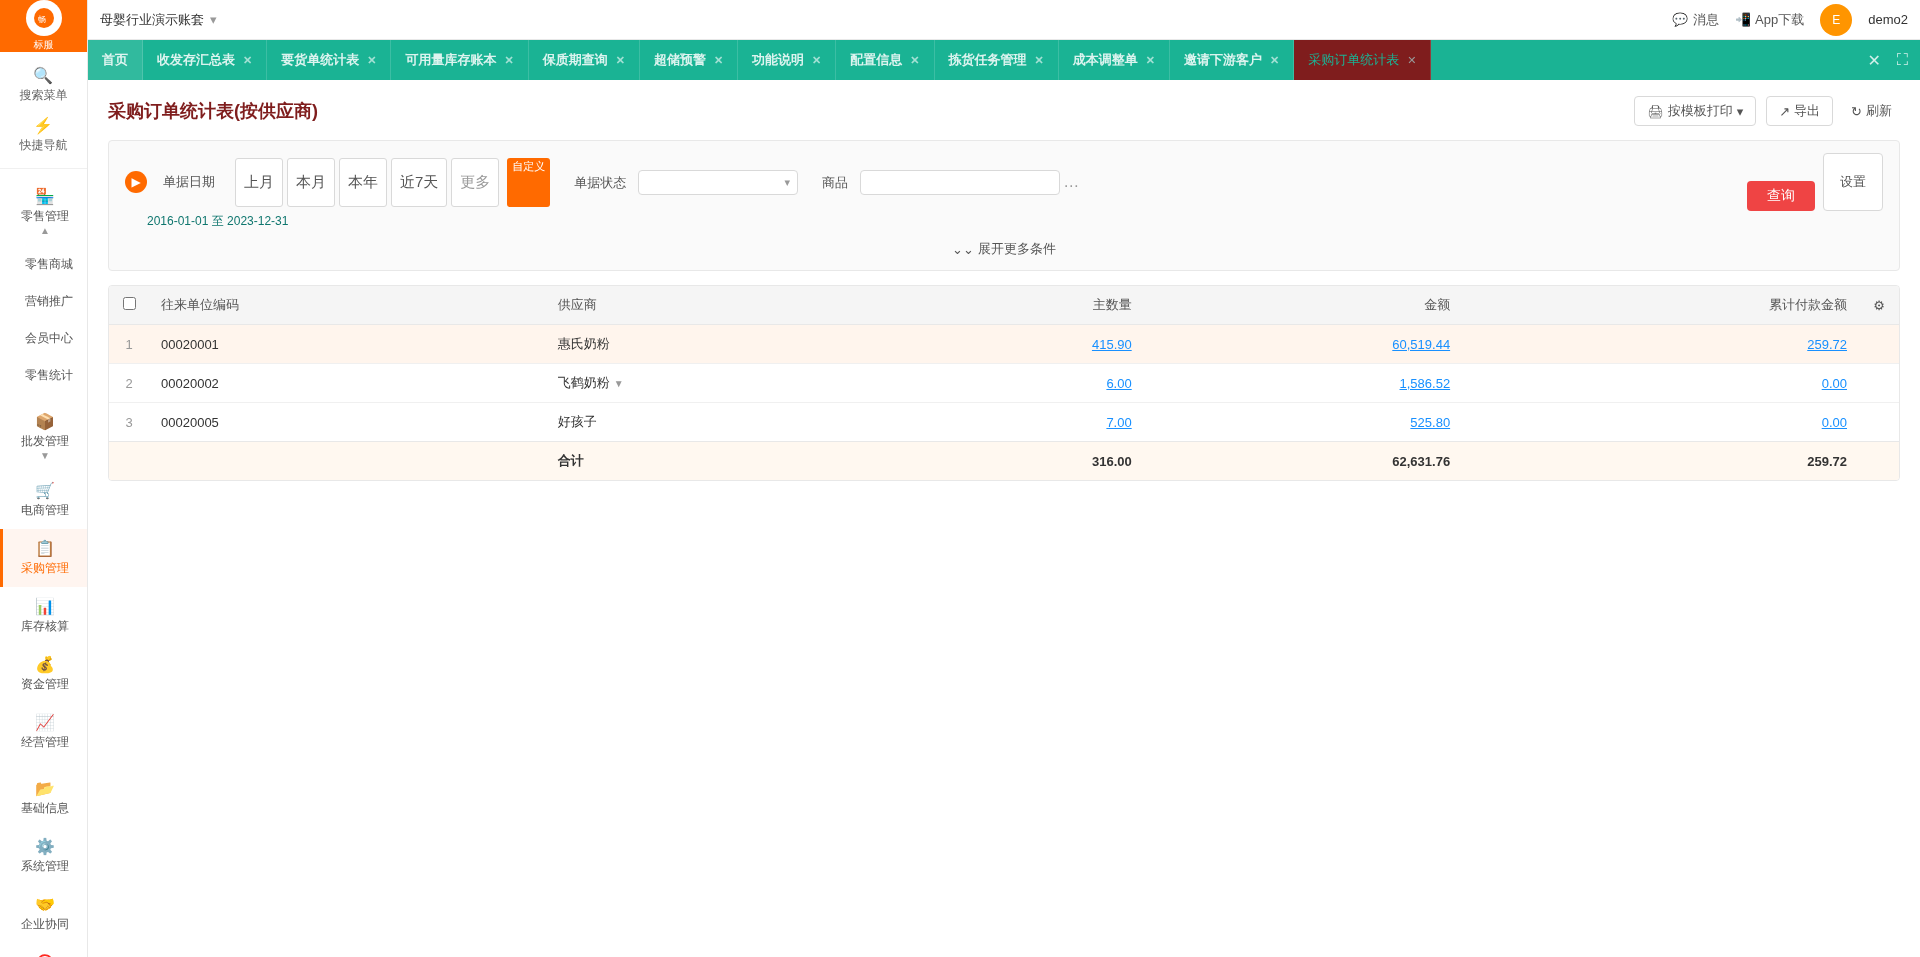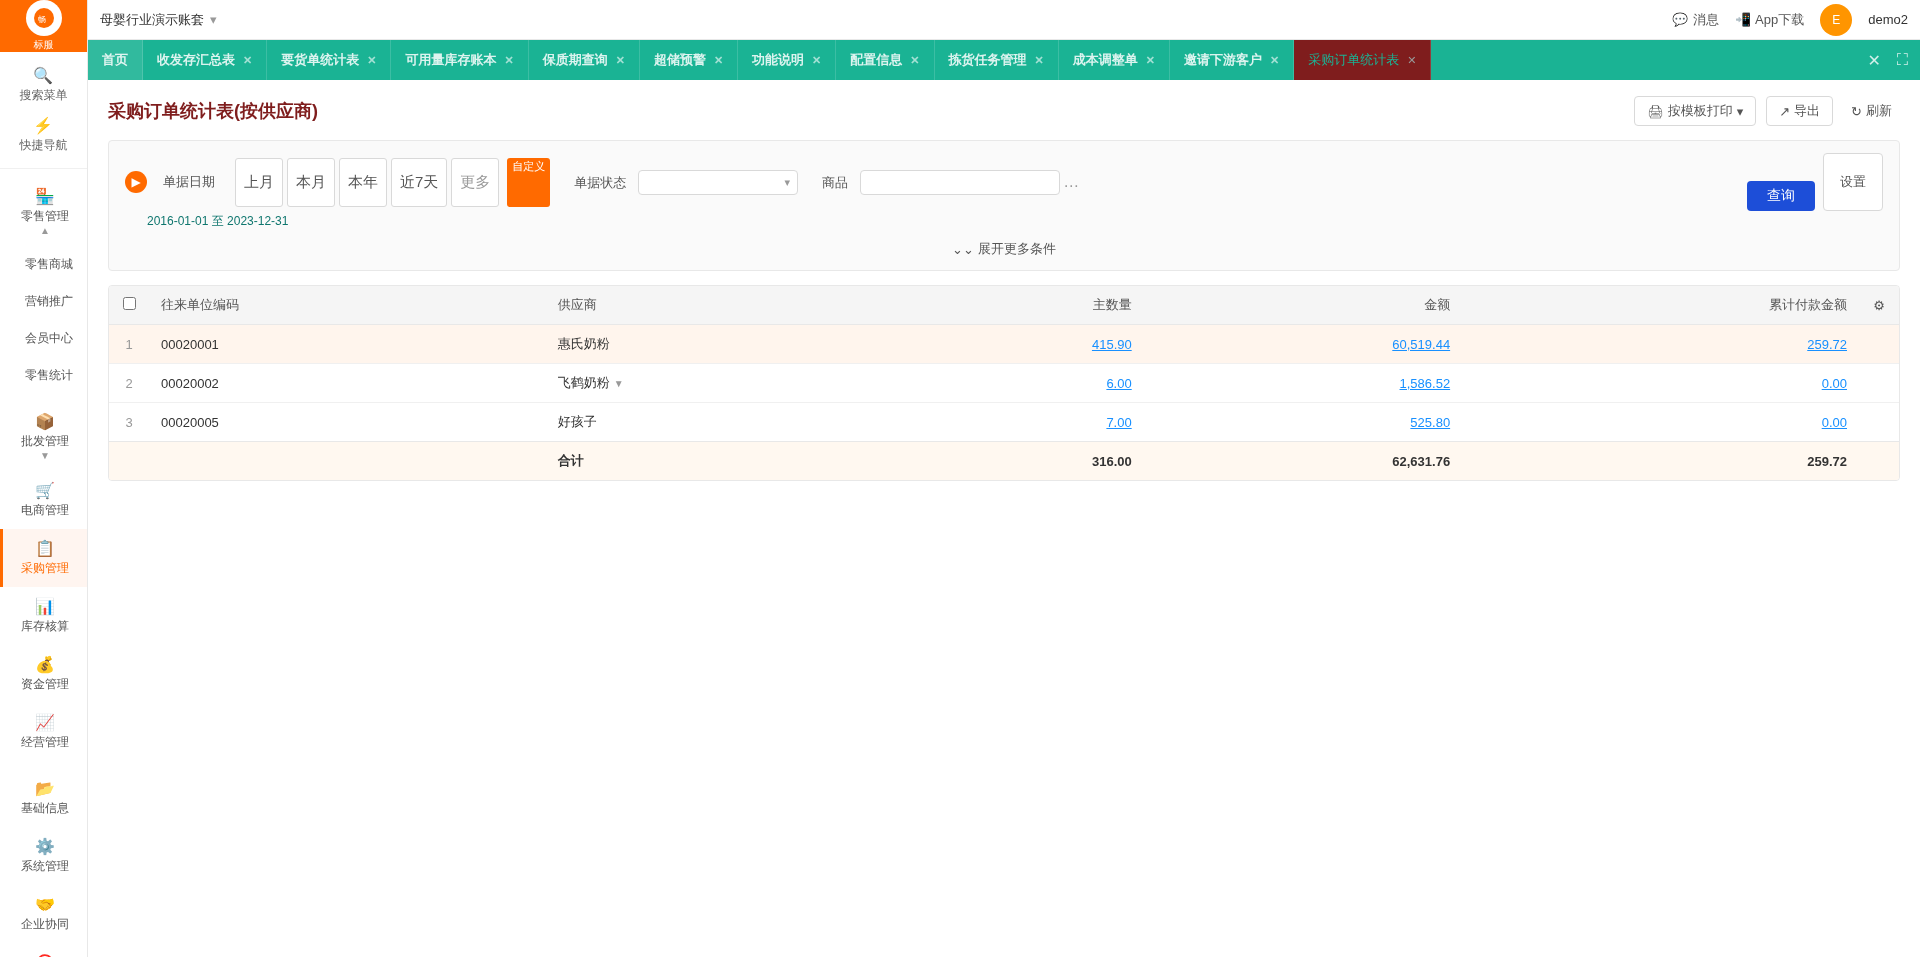--- a/index.html
+++ b/index.html
@@ -61,21 +61,21 @@
     .filter-label { color: #555; font-size: 13px; white-space: nowrap; }
     .filter-date-btns { display: flex; gap: 4px; }
     .filter-date-btn { padding: 14px 8px; font-size: 15px; color: #555; background: #fff; border: 1px solid #d9d9d9; border-radius: 3px; cursor: pointer; text-align: right; }
     .filter-date-btn.more { color: #999; }
     .filter-select-wrapper { position: relative; }
     .filter-select-wrapper::after { content: '▾'; position: absolute; right: 8px; top: 50%; transform: translateY(-50%); color: #999; pointer-events: none; font-size: 11px; }
     .filter-input { border: 1px solid #d9d9d9; background: #fff; padding: 4px 8px; border-radius: 4px; font-size: 13px; color: #555; min-width: 120px; }
     .filter-expand-row { display: flex; justify-content: center; margin-top: 10px; }
     .filter-expand-btn { display: flex; align-items: center; gap: 4px; font-size: 13px; color: #555; cursor: pointer; }
     .filter-end { margin-left: auto; display: flex; gap: 8px; }
-    .btn-query { background: #1d4ed8; color: #fff; border: none; padding: 6px 20px; border-radius: 4px; font-size: 14px; cursor: pointer; margin-top: 28px; }
+    .btn-query { background: #ef4444; color: #fff; border: none; padding: 6px 20px; border-radius: 4px; font-size: 14px; cursor: pointer; margin-top: 28px; }
     .btn-settings { background: #fff; color: #555; border: 1px solid #d9d9d9; padding: 6px 16px; border-radius: 4px; font-size: 13px; cursor: pointer; }
 
     
     .table-wrapper { border: 1px solid #e8e8e8; border-radius: 4px; overflow: hidden; }
     table { width: 100%; border-collapse: collapse; }
     thead tr { background: #f5f5f5; }
     thead th { padding: 10px 12px; text-align: left; font-weight: 500; color: #555; font-size: 13px; border-bottom: 1px solid #e8e8e8; white-space: nowrap; }
     thead th.num { text-align: right; }
     tbody tr { border-bottom: 1px solid #f0f0f0; }
     tbody tr.row-highlight { background: #fff5ed; }

